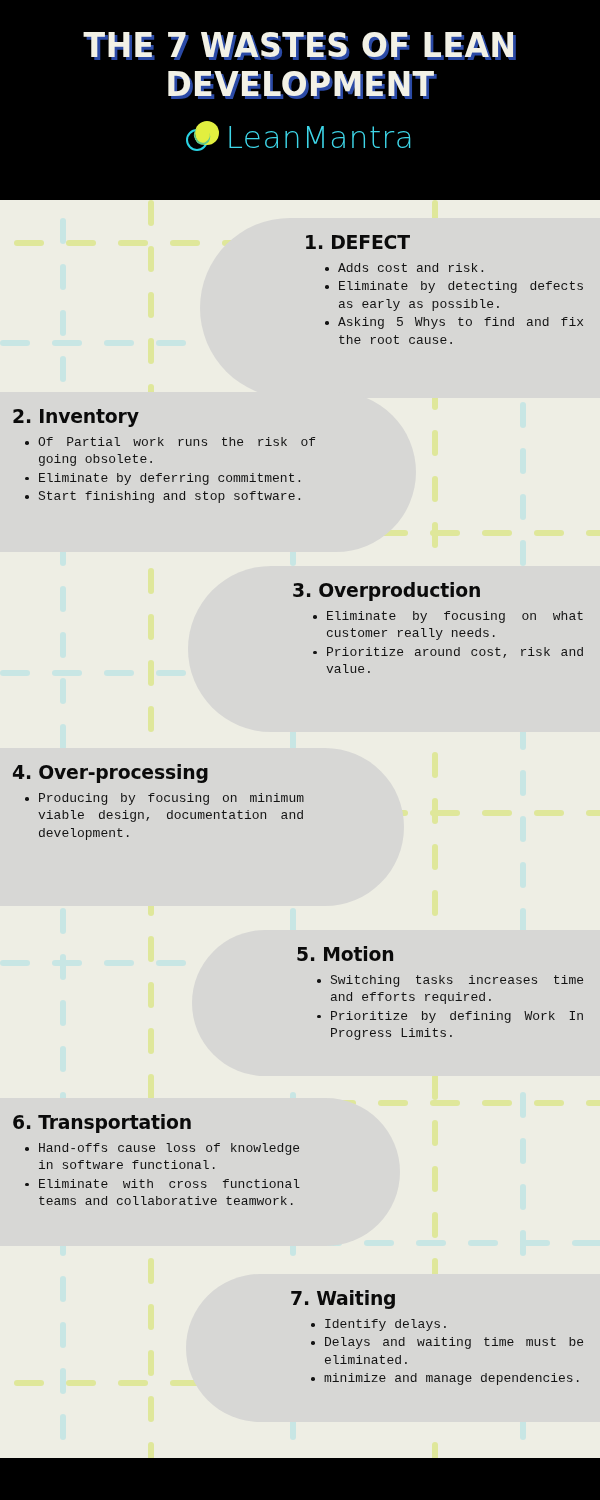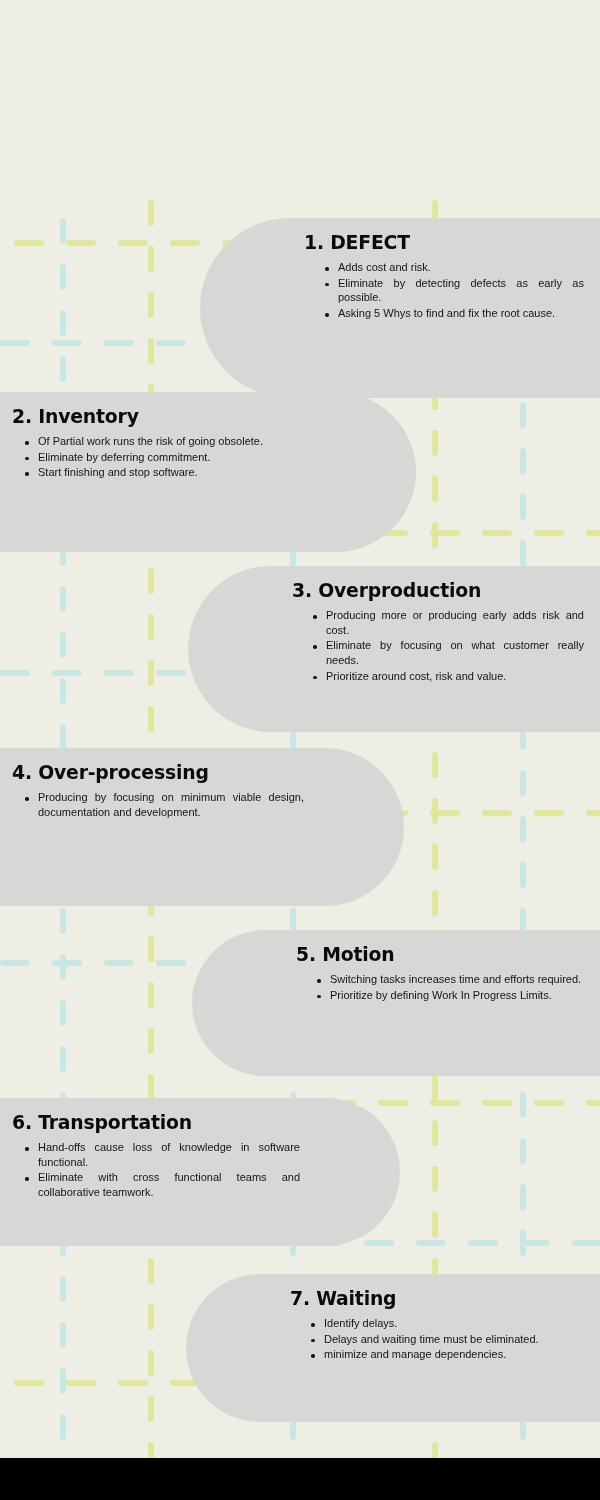--- a/index.html
+++ b/index.html
@@ -167,22 +167,22 @@
   }
 
   .card-list {
     list-style:none;
     margin:0;
     padding:0;
   }
   .card-list li {
     position:relative;
     padding-left:16px;
-    font-family:Liberation Sans, sans-serif;
-    font-size:11px;
+    font-family:Liberation Mono, monospace;
+    font-size:13px;
     line-height:1.34;
     color:#141414;
     margin-bottom:1px;
     text-align:justify;
   }
   .card-list li::before {
     content:"";
     position:absolute;
     left:3px;
     top:7px;
@@ -441,20 +441,34 @@
       <div class="dash-h c-lime" style="left: 222px; top: 1180px; width: 30px;"></div>
       <div class="dash-h c-lime" style="left: 274px; top: 1180px; width: 30px;"></div>
       <div class="dash-h c-lime" style="left: 326px; top: 1180px; width: 30px;"></div>
       <div class="dash-h c-lime" style="left: 378px; top: 1180px; width: 30px;"></div>
       <div class="dash-h c-lime" style="left: 430px; top: 1180px; width: 30px;"></div>
       <div class="dash-h c-lime" style="left: 482px; top: 1180px; width: 30px;"></div>
       <div class="dash-h c-lime" style="left: 534px; top: 1180px; width: 30px;"></div>
       <div class="dash-h c-lime" style="left: 586px; top: 1180px; width: 30px;"></div>
     </div>
 
+  <div class="header">
+    <div class="title">
+      <div>THE 7 WASTES OF LEAN</div>
+      <div>DEVELOPMENT</div>
+    </div>
+    <div class="logo-row">
+      <div class="logo-mark">
+        <div class="dot-ring"></div>
+        <div class="dot-fill"></div>
+        <div class="swoosh"></div>
+      </div>
+      <div class="logo-text">LeanMantra</div>
+    </div>
+  </div>
 
   <div id="cards">
       <div class="card right" style="top: 218px; height: 180px; width: 400px;">
         <div class="card-inner">
           <div class="card-title">1. DEFECT</div>
           <ul class="card-list">
             <li>Adds cost and risk.</li>
             <li>Eliminate by detecting defects as early as possible.</li>
             <li>Asking 5 Whys to find and fix the root cause.</li>
           </ul>
@@ -467,21 +481,20 @@
             <li>Of Partial work runs the risk of going obsolete.</li>
             <li>Eliminate by deferring commitment.</li>
             <li>Start finishing and stop software.</li>
           </ul>
         </div>
       </div>
       <div class="card right" style="top: 566px; height: 166px; width: 412px;">
         <div class="card-inner">
           <div class="card-title">3. Overproduction</div>
           <ul class="card-list">
-            <li>Producing more or producing early adds risk and cost.</li>
             <li>Eliminate by focusing on what customer really needs.</li>
             <li>Prioritize around cost, risk and value.</li>
           </ul>
         </div>
       </div>
       <div class="card left" style="top: 748px; height: 158px; width: 404px;">
         <div class="card-inner">
           <div class="card-title">4. Over-processing</div>
           <ul class="card-list">
             <li>Producing by focusing on minimum viable design, documentation and development.</li>

